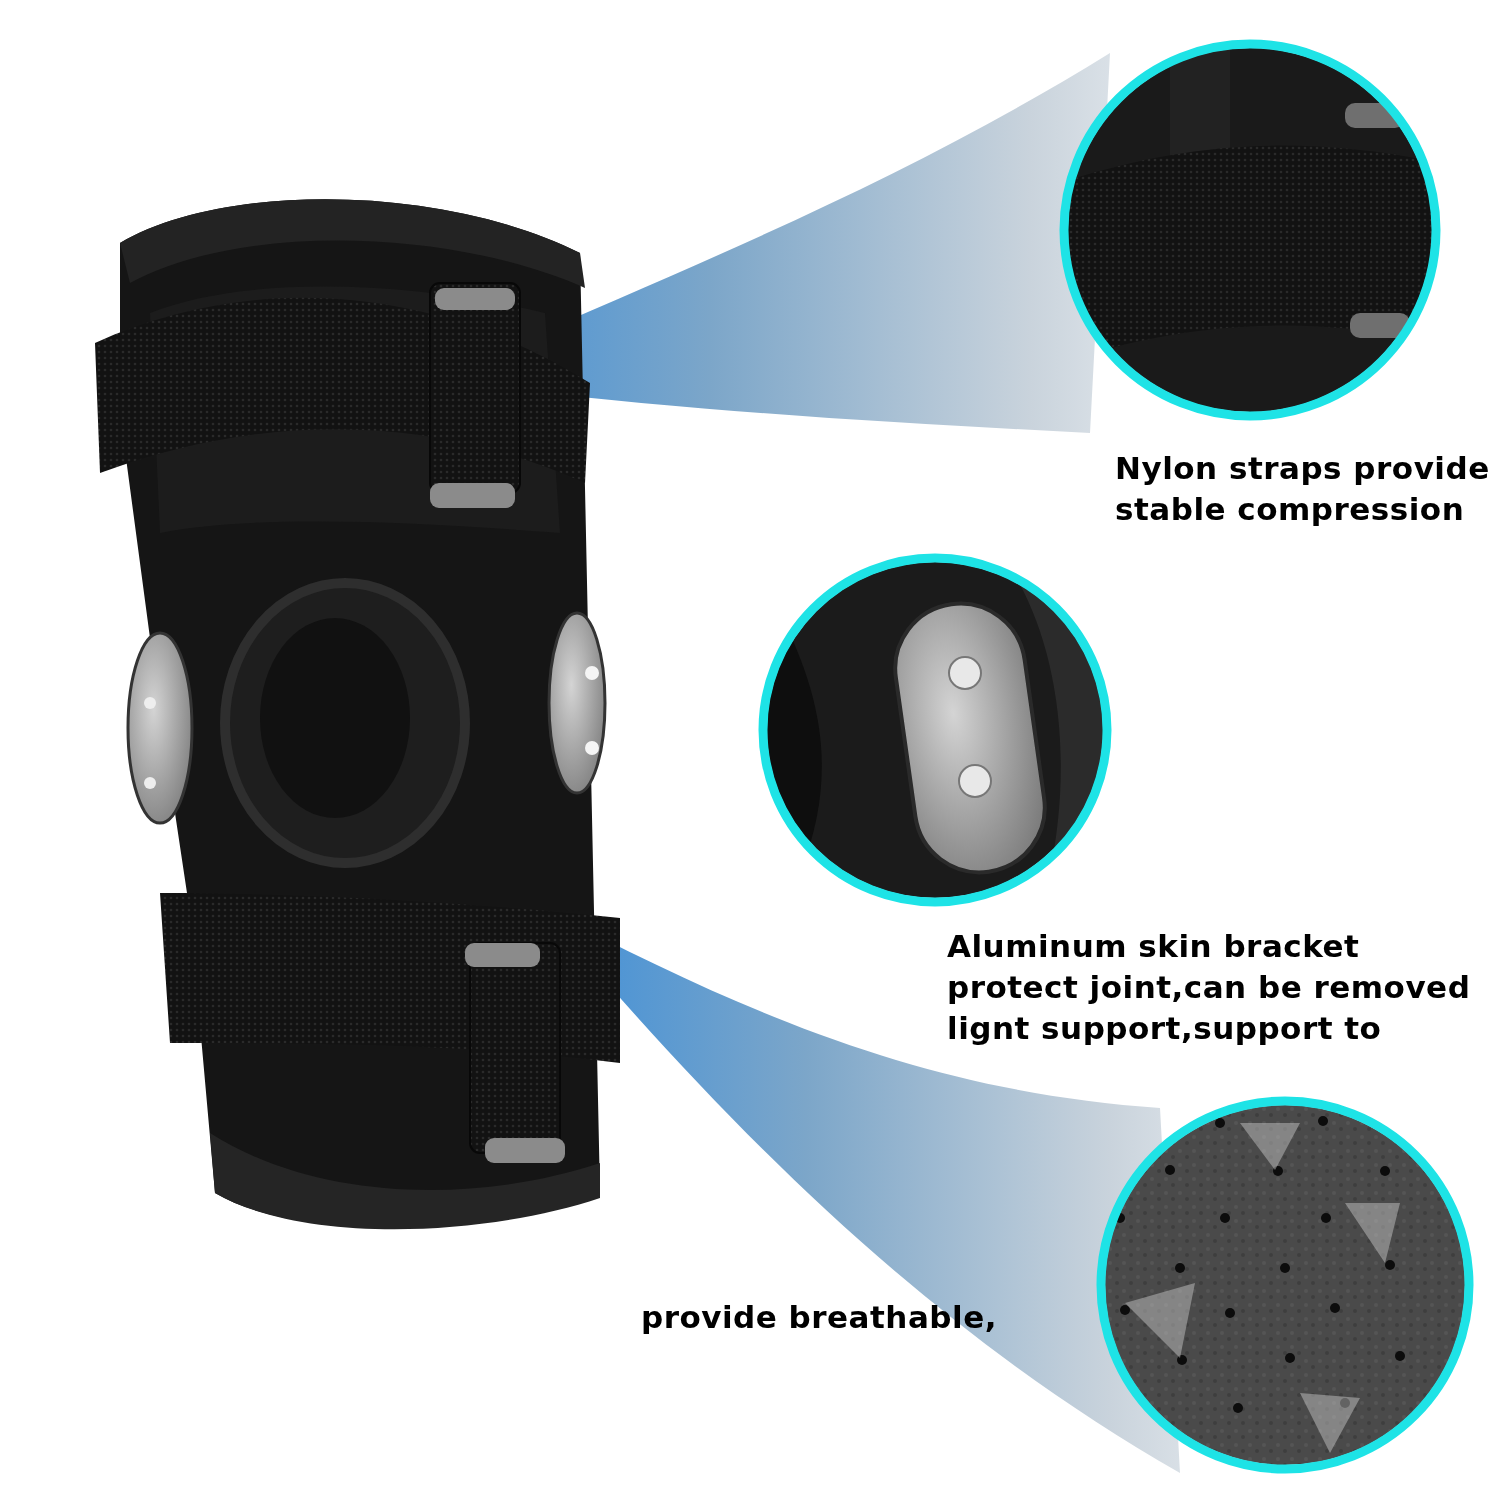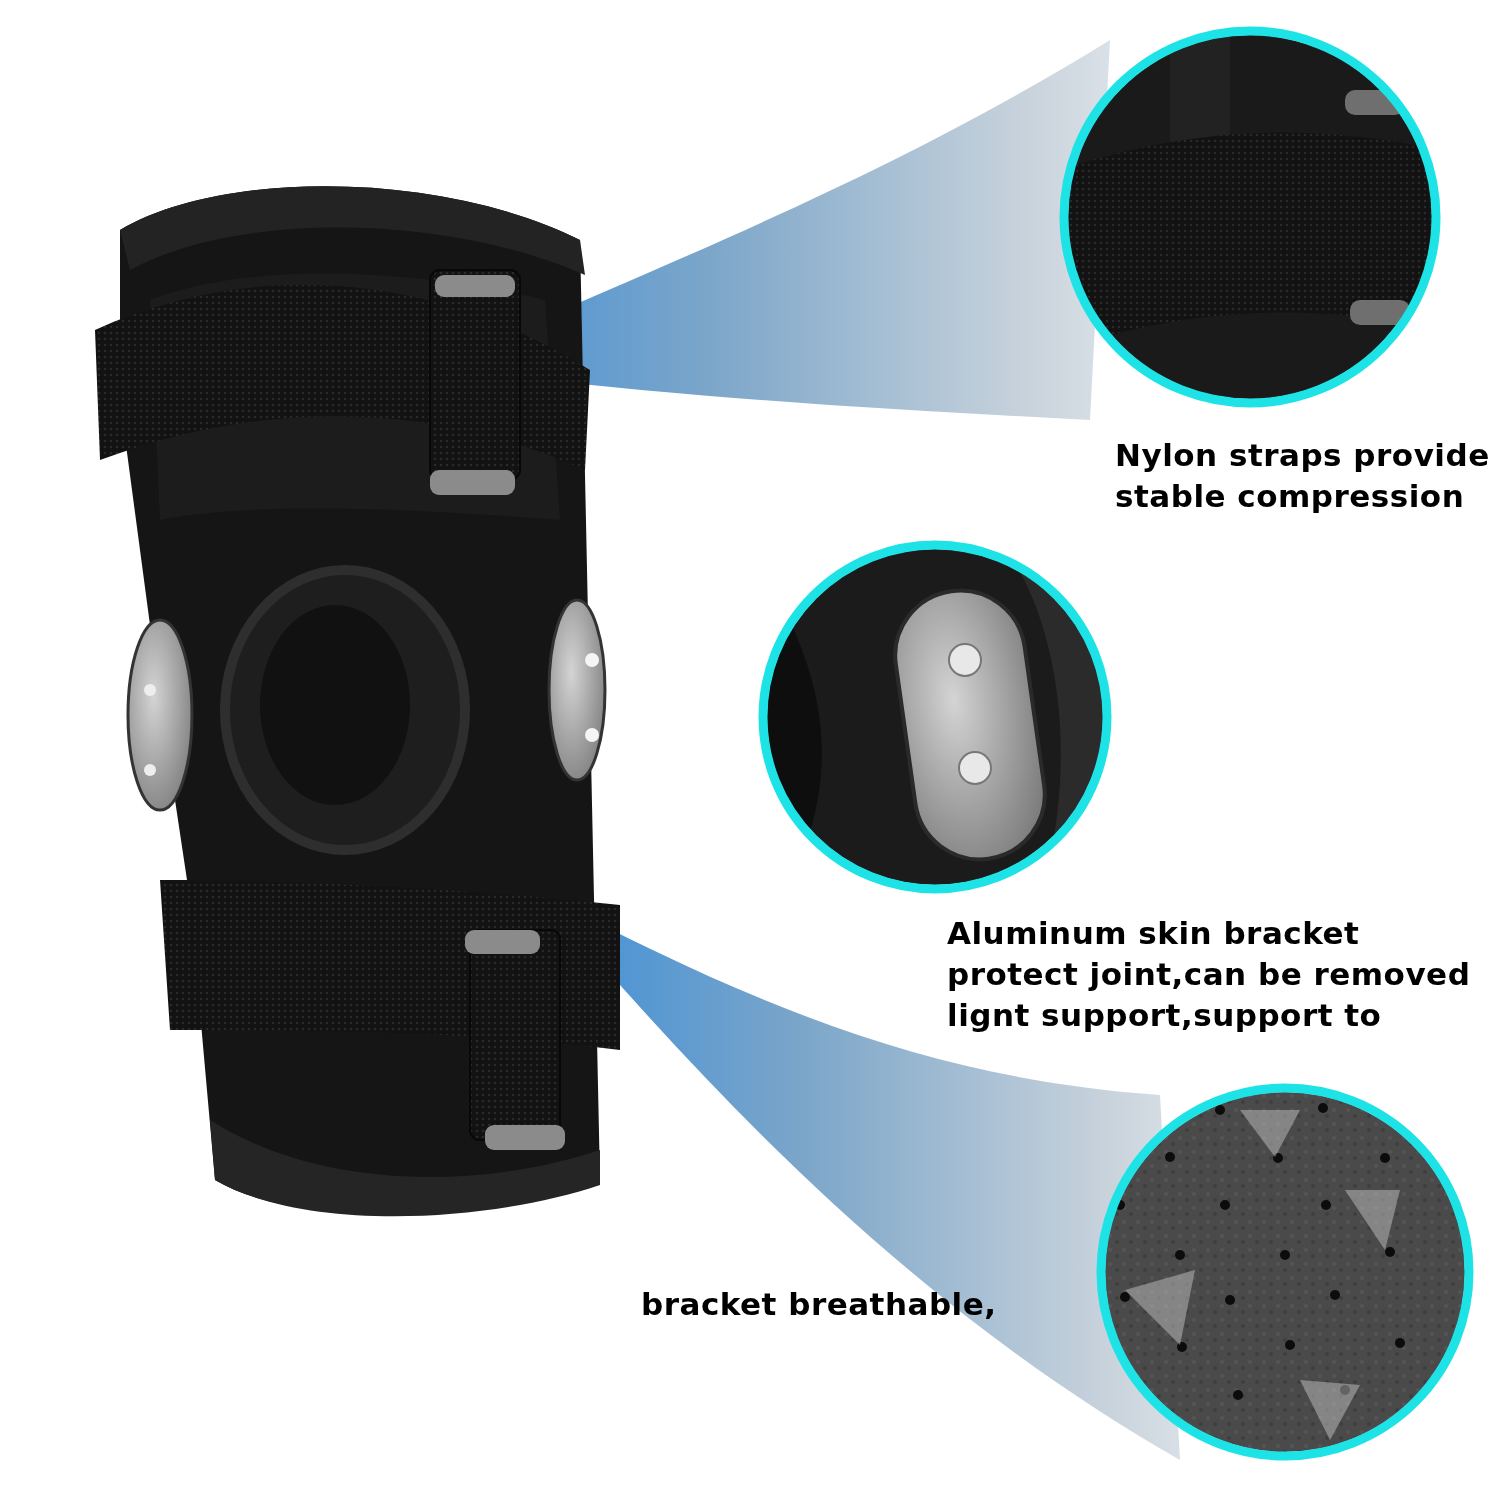--- a/index.html
+++ b/index.html
@@ -1,18 +1,18 @@
 <!DOCTYPE html>
 <html><head>
 <meta charset="utf-8">
 <style>
   html, body { margin:0; padding:0; }
   body { width:1500px; height:1500px; background:#ffffff; position:relative; overflow:hidden;
          font-family:"DejaVu Sans", sans-serif; }
-  .stage { position:absolute; left:0; top:0; width:1500px; height:1119px; }
+  .stage { position:absolute; left:0; top:13px; width:1500px; height:1119px; }
   .caption { position:absolute; font-family:"DejaVu Sans", sans-serif; font-weight:bold;
              color:#000; font-size:31px; line-height:41px; letter-spacing:0.5px; white-space:nowrap; }
   .caption div { display:block; }
 </style>
 </head>
 <body>
 
 <div class="stage">
 <svg width="1500" height="1500" viewBox="0 0 1500 1500" xmlns="http://www.w3.org/2000/svg">
   <defs>
@@ -151,15 +151,15 @@
   <div>stable compression</div>
 </div>
 
 <div class="caption" style="left:947px; top:913px;">
   <div>Aluminum skin bracket</div>
   <div>protect joint,can be removed</div>
   <div>lignt support,support to</div>
 </div>
 
 <div class="caption" style="left:641px; top:1284px;">
-  <div>bracket breathable,</div>
+  <div>provide breathable,</div>
 </div>
 </div>
 
 </body></html>

